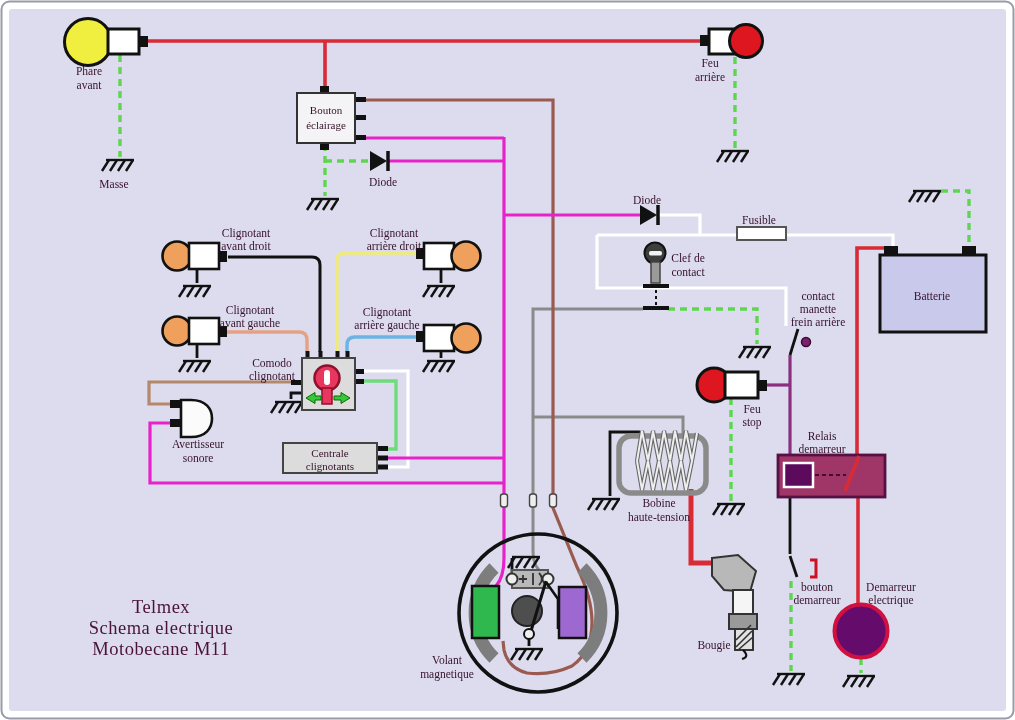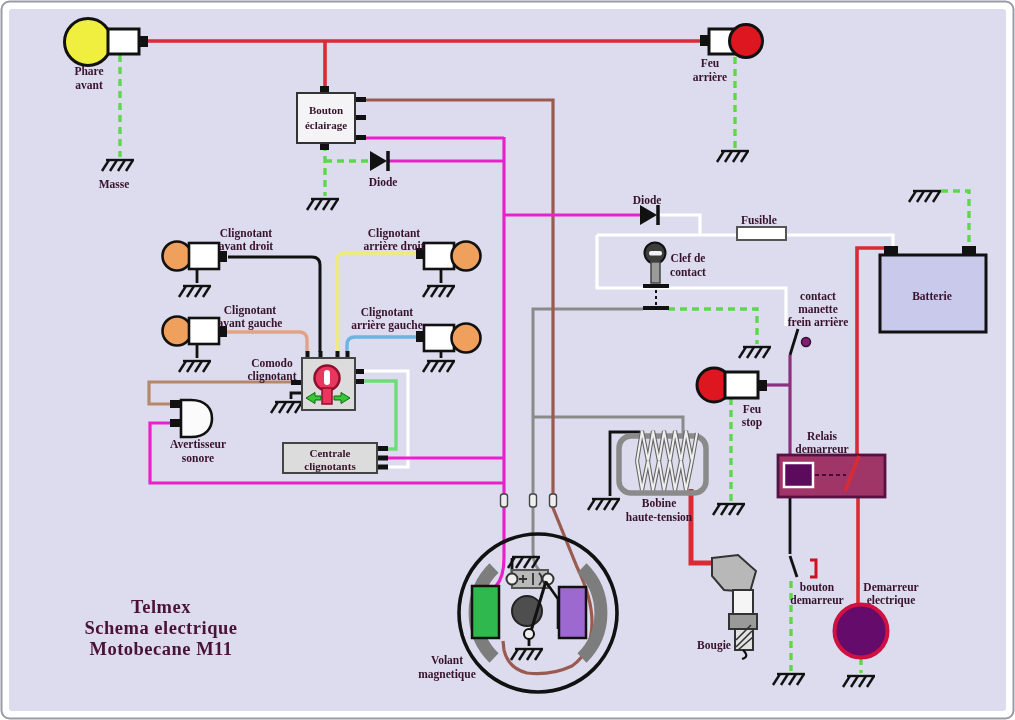--- a/index.html
+++ b/index.html
@@ -1,16 +1,16 @@
 <!DOCTYPE html>
 <html><head>
 <meta charset="utf-8">
 <style>
   html,body{margin:0;padding:0;background:#ffffff;}
-  .page{width:888px;height:720px;position:relative;font-family:"Liberation Serif","DejaVu Serif",serif;font-weight:bold;}
+  .page{width:888px;height:720px;position:relative;font-family:"Liberation Serif","DejaVu Serif",serif;}
   svg{display:block;}
   text{font-family:"Liberation Serif","DejaVu Serif",serif;}
   .lbl{font-size:11.5px;}
   .lbl-box{font-size:11px;}
   .ttl{font-size:18.5px;letter-spacing:.5px;}
 </style>
 </head>
 <body>
 
 <div class="page">

